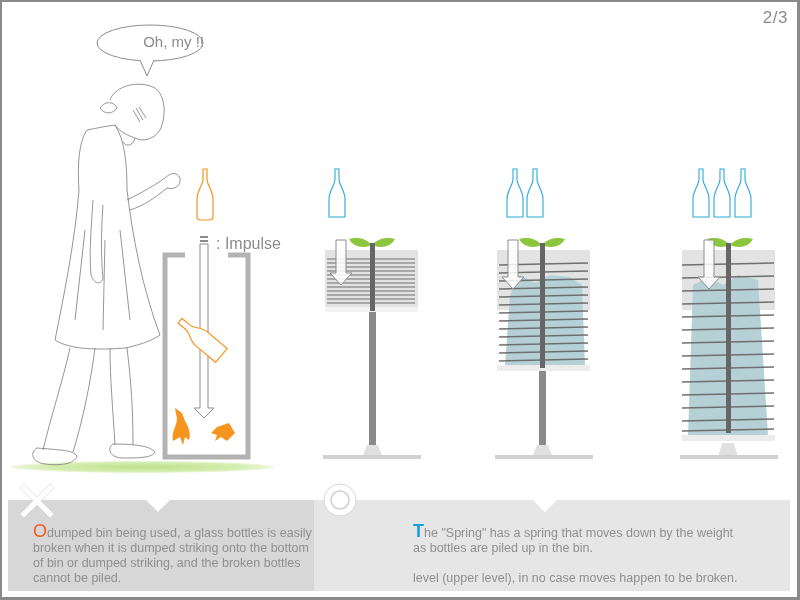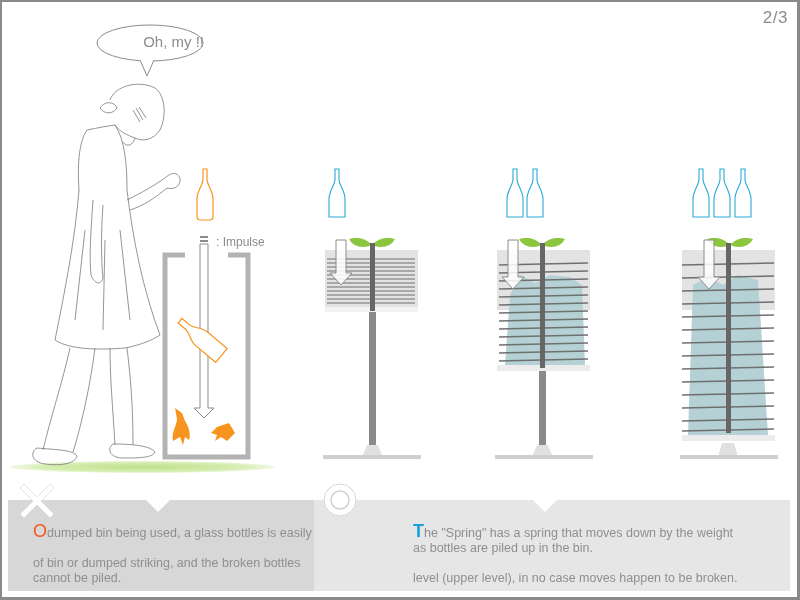--- a/index.html
+++ b/index.html
@@ -1,21 +1,21 @@
 <!DOCTYPE html>
 <html><head>
 <meta charset="utf-8">
 <style>
   html,body{margin:0;padding:0;background:#fff;}
   body{width:800px;height:600px;overflow:hidden;position:relative;font-family:"Liberation Sans",sans-serif;}
   .frame{position:absolute;left:0;top:0;width:800px;height:600px;box-sizing:border-box;border-left:2px solid #8a8a8a;border-top:2px solid #8a8a8a;border-right:3px solid #8a8a8a;border-bottom:3px solid #8a8a8a;background:#fff;}
   .page-num{position:absolute;right:12px;top:8px;font-size:17px;color:#8c8c8c;letter-spacing:0.5px;}
   .bubble-text{position:absolute;left:96px;top:33px;width:108px;text-align:right;font-size:15px;color:#8c8c8c;}
   svg{position:absolute;}
-  .impulse-label{position:absolute;left:216px;top:235px;font-size:12px;color:#8c8c8c;}
+  .impulse-label{position:absolute;left:216px;top:235px;font-size:16px;color:#8c8c8c;}
   .ground{position:absolute;left:10px;top:461px;width:265px;height:12px;border-radius:50%;background:radial-gradient(ellipse at center,#bfe08a 0%,#d7eeb4 55%,rgba(255,255,255,0) 80%);}
   .panel-left{position:absolute;left:8px;top:500px;width:306px;height:91px;background:#d7d7d7;}
   .panel-right{position:absolute;left:314px;top:500px;width:476px;height:91px;background:#e6e6e6;}
   .notch{position:absolute;top:500px;width:0;height:0;border-left:12px solid transparent;border-right:12px solid transparent;border-top:12px solid #fff;}
   .panel-text{position:absolute;font-size:12.5px;line-height:15px;color:#8f8f8f;}
   .cap{font-size:18px;line-height:15px;}
   .cap-o{color:#f05a22;}
   .cap-t{color:#1aa0d8;font-weight:bold;}
 </style>
 </head>
@@ -178,21 +178,21 @@
 <svg style="left:18px;top:482px" width="38" height="38" viewBox="0 0 38 38">
   <path d="M6 2 L19 15 L32 2 L36 6 L23 19 L36 32 L32 36 L19 23 L6 36 L2 32 L15 19 L2 6 Z" fill="#fff" stroke="#d0d0d0" stroke-width="0.6"></path>
 </svg>
 <svg style="left:322px;top:482px" width="36" height="36" viewBox="0 0 36 36">
   <circle cx="18" cy="18" r="16" fill="#fff" stroke="#d6d6d6" stroke-width="1"></circle>
   <circle cx="18" cy="18" r="9" fill="none" stroke="#d0d0d0" stroke-width="1.5"></circle>
 </svg>
 
 <div class="panel-text" style="left:33px;top:524px;width:280px">
   <span class="cap cap-o">O</span><span>dumped bin being used, a glass bottles is easily</span><br>
-  <br>
+  <span>broken when it is dumped striking onto the bottom</span><br>
   <span>of bin or dumped striking, and the broken bottles</span><br>
   <span>cannot be piled.</span>
 </div>
 
 <div class="panel-text" style="left:413px;top:524px;width:360px">
   <span class="cap cap-t">T</span><span>he "Spring" has a spring that moves down by the weight</span><br>
   <span>as bottles are piled up in the bin.</span><br>
   <br>
   <span>level (upper level), in no case moves happen to be broken.</span>
 </div>

